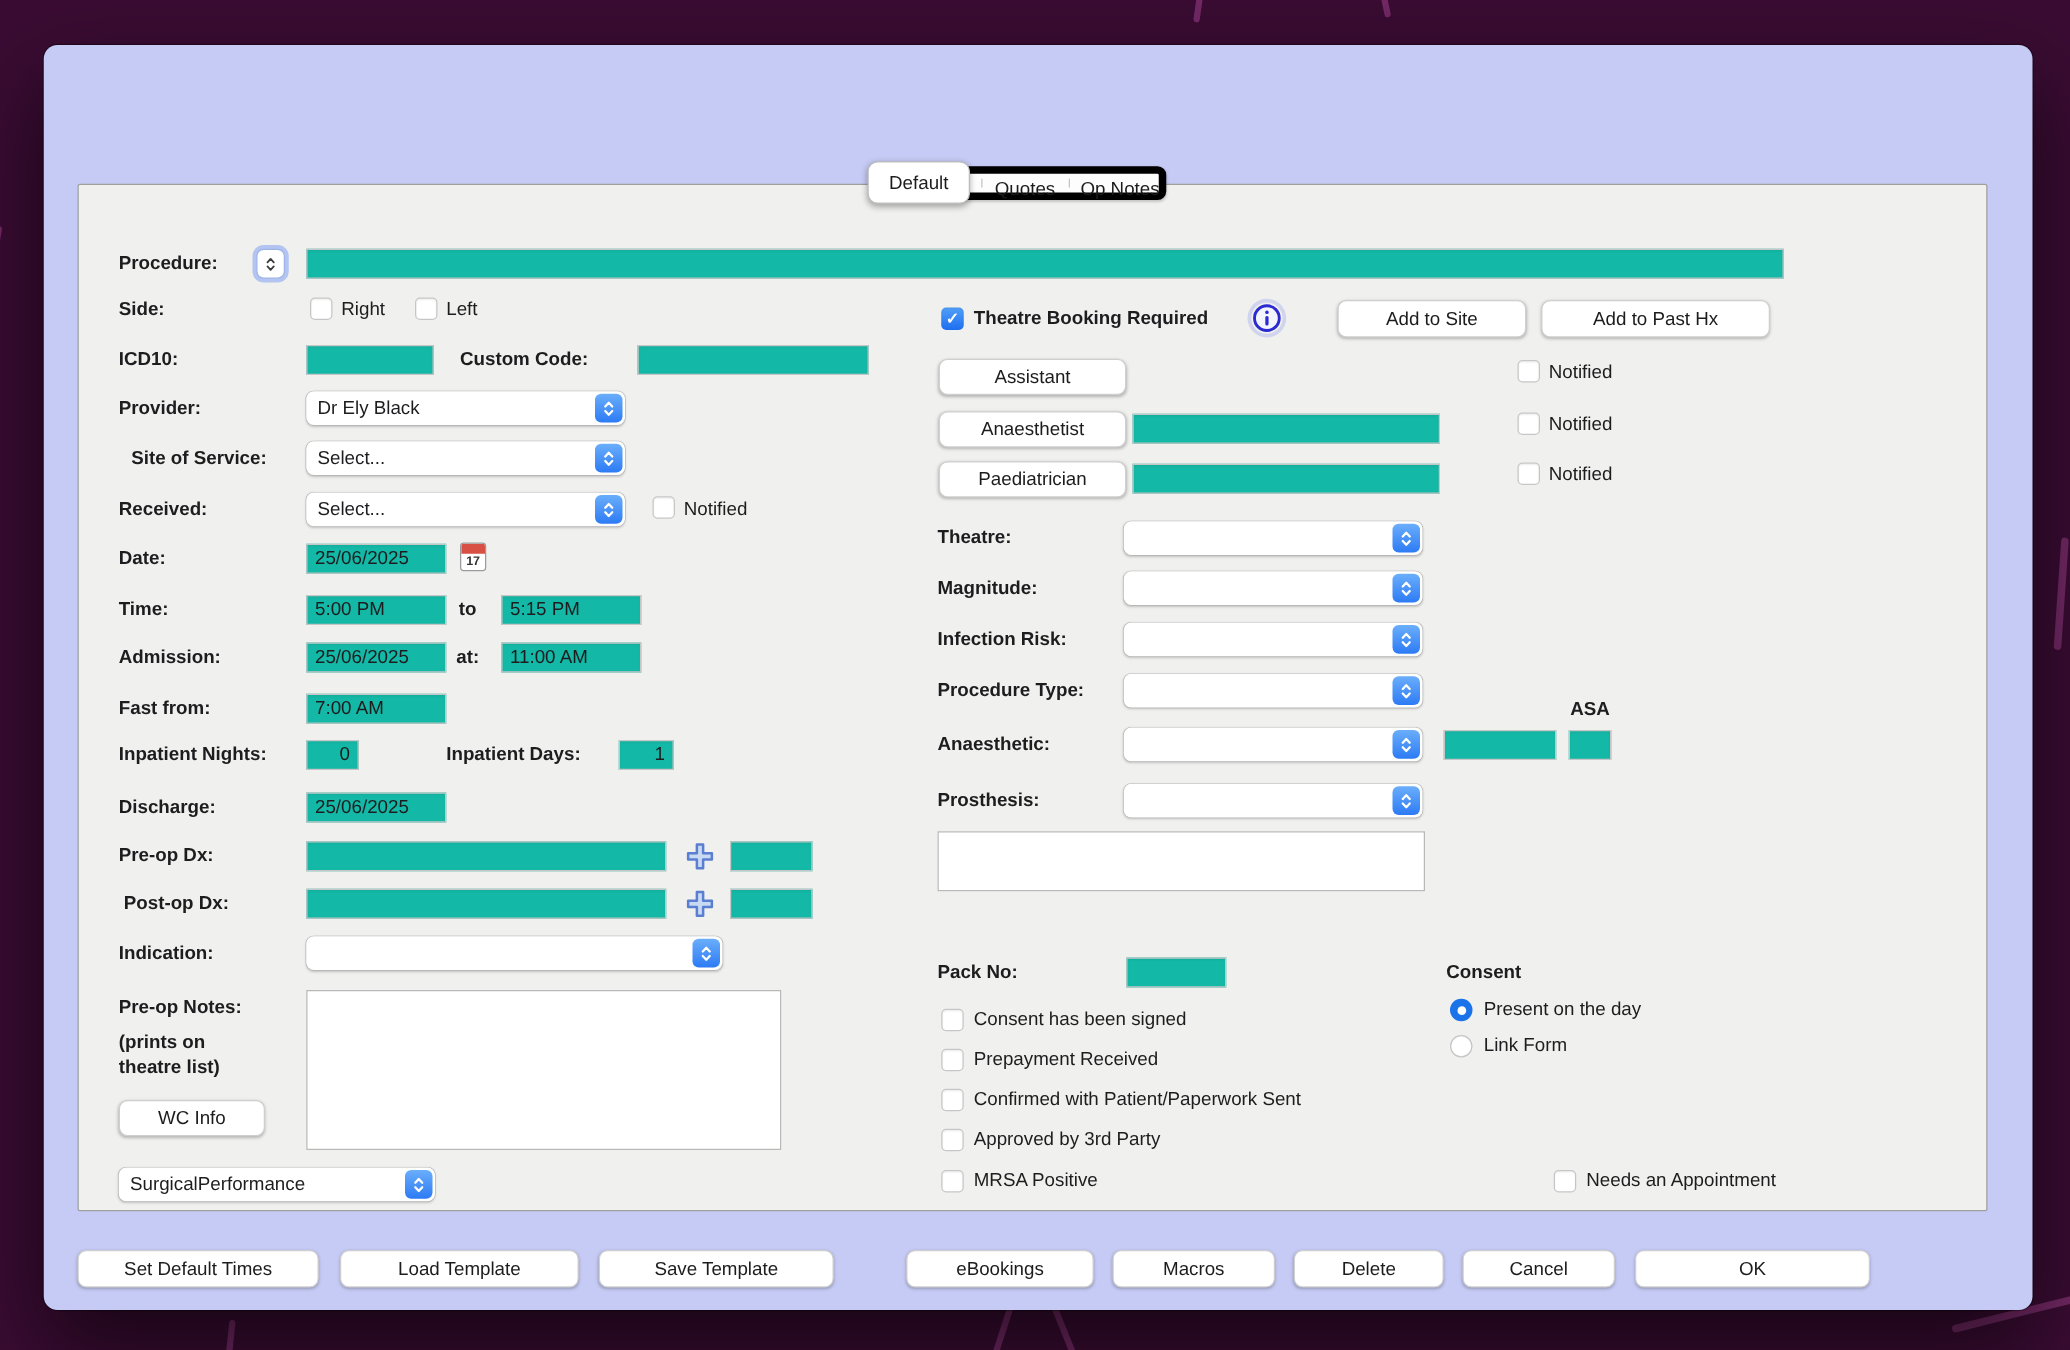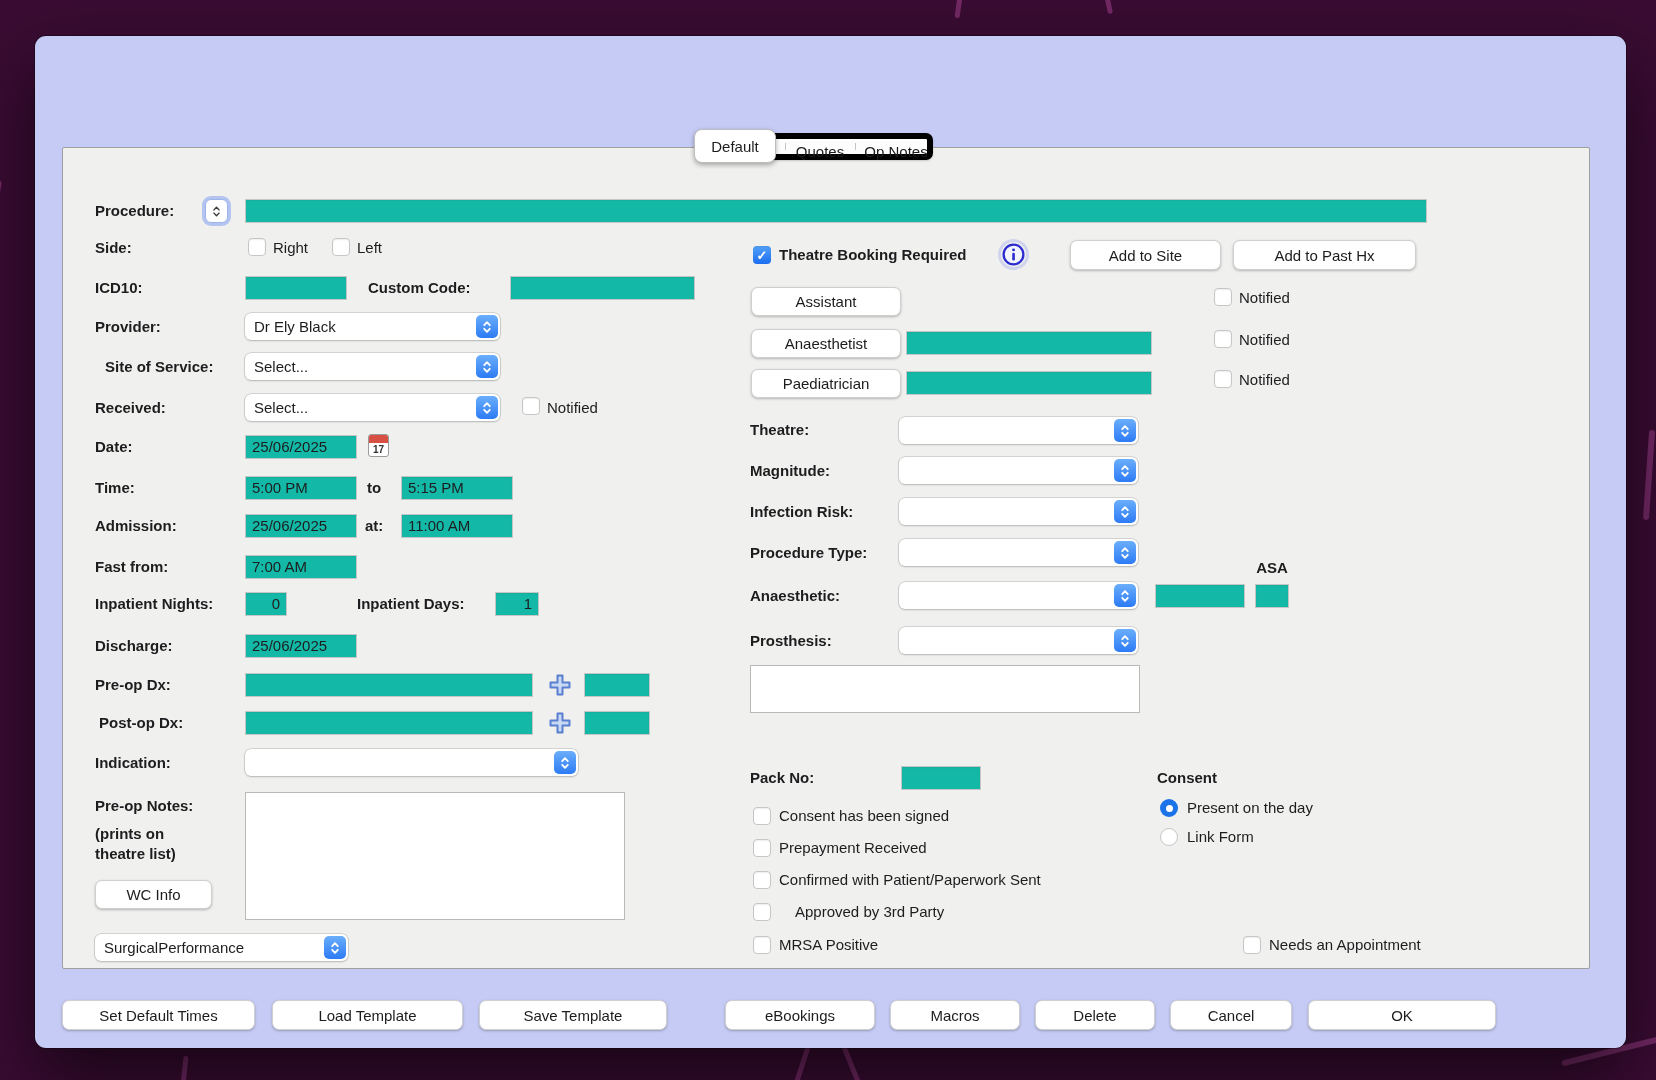--- a/index.html
+++ b/index.html
@@ -377,21 +377,21 @@
   <span class="cb" style="left:718px;top:771px;"></span>
   <span class="lbl plain" style="left:744px;top:770px;">Consent has been signed</span>
 
   <span class="cb" style="left:718px;top:803px;"></span>
   <span class="lbl plain" style="left:744px;top:802px;">Prepayment Received</span>
 
   <span class="cb" style="left:718px;top:835px;"></span>
   <span class="lbl plain" style="left:744px;top:834px;">Confirmed with Patient/Paperwork Sent</span>
 
   <span class="cb" style="left:718px;top:867px;"></span>
-  <span class="lbl plain" style="left:760px;top:866px;">Approved by 3rd Party</span>
+  <span class="lbl plain" style="left:744px;top:866px;">Approved by 3rd Party</span>
 
   <span class="cb" style="left:718px;top:900px;"></span>
   <span class="lbl plain" style="left:744px;top:899px;">MRSA Positive</span>
 
   <span class="lbl" style="left:1122px;top:732px;">Consent</span>
   <span class="radio selected" style="left:1125px;top:763px;"></span>
   <span class="lbl plain" style="left:1152px;top:762px;">Present on the day</span>
   <span class="radio" style="left:1125px;top:792px;"></span>
   <span class="lbl plain" style="left:1152px;top:791px;">Link Form</span>
 

